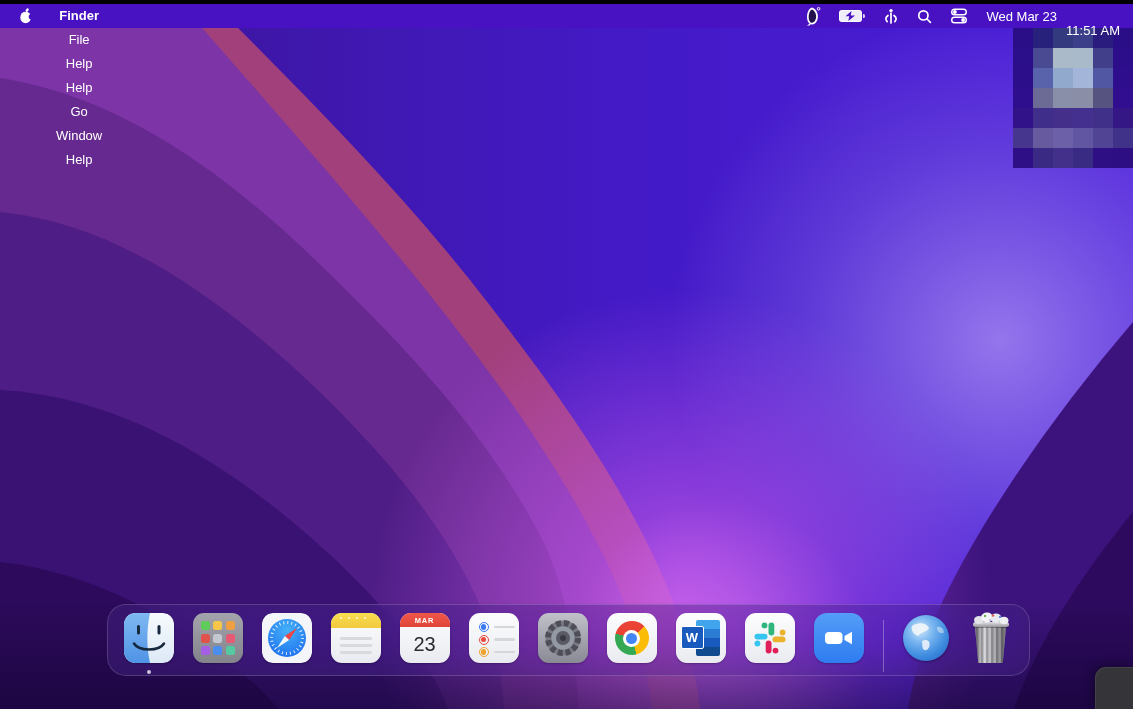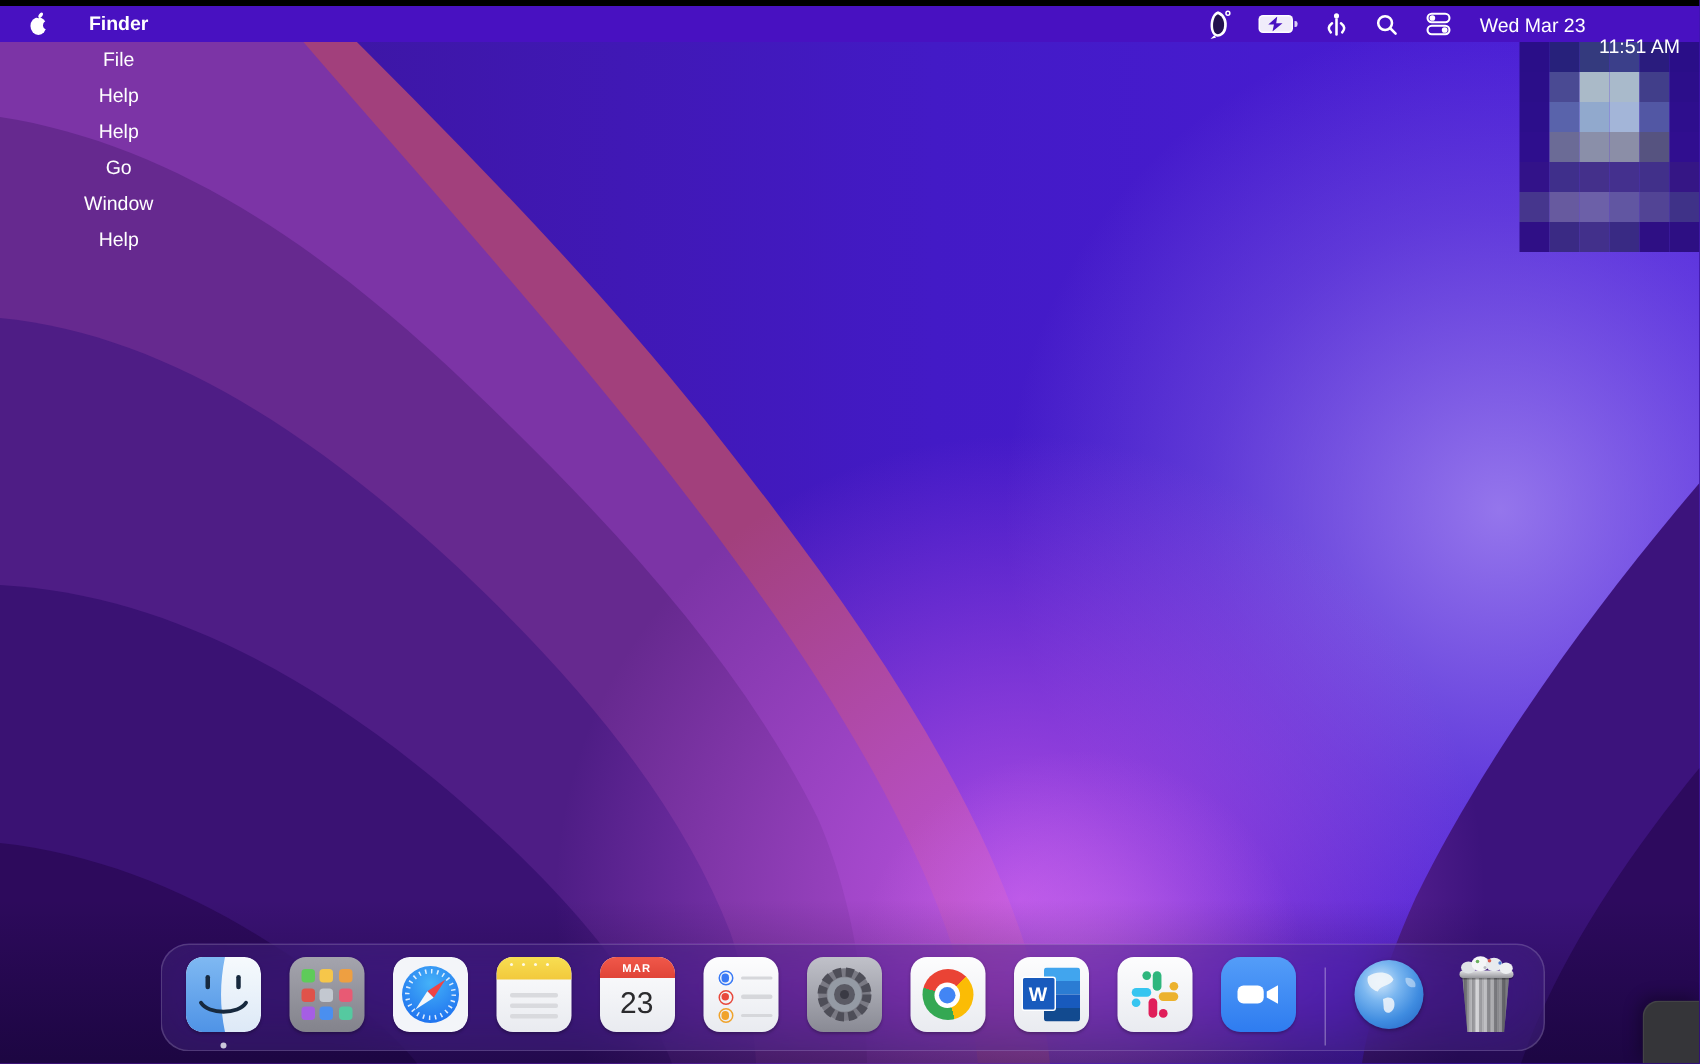--- a/index.html
+++ b/index.html
@@ -28,21 +28,21 @@
   .bat-body{width:21px;height:10px;border:1px solid rgba(255,255,255,.95);border-radius:3px;position:relative;background:rgba(255,255,255,.92);}
   .bat-body svg{position:absolute;inset:0;margin:auto;}
   .bat-nub{width:2px;height:4px;background:rgba(255,255,255,.8);border-radius:0 1.5px 1.5px 0;margin-left:1px;}
   
   .mosaic{
     position:absolute;left:1013px;top:28px;z-index:20;
     display:grid;grid-template-columns:repeat(6,20px);grid-auto-rows:20px;
   }
   
   .dock{
-    position:absolute;left:107px;top:629px;width:923px;height:72px;box-sizing:border-box;
+    position:absolute;left:107px;top:604px;width:923px;height:72px;box-sizing:border-box;
     border-radius:19px;background:rgba(66,44,118,.42);border:1px solid rgba(255,255,255,.16);
     display:flex;align-items:flex-start;justify-content:center;gap:19px;padding-top:8px;
     backdrop-filter:blur(18px) saturate(1.4);z-index:25;
   }
   .dock-item{width:50px;height:50px;position:relative;flex:0 0 auto;}
   .tile{width:50px;height:50px;border-radius:11px;position:relative;overflow:hidden;
         box-shadow:0 1px 2px rgba(0,0,0,.25);}
   .tile.white{background:linear-gradient(180deg,#fdfdfe,#e9ebf0);}
   .run-dot{position:absolute;left:50%;transform:translateX(-50%);bottom:-11px;width:4px;height:4px;
            border-radius:50%;background:rgba(230,230,240,.85);}

